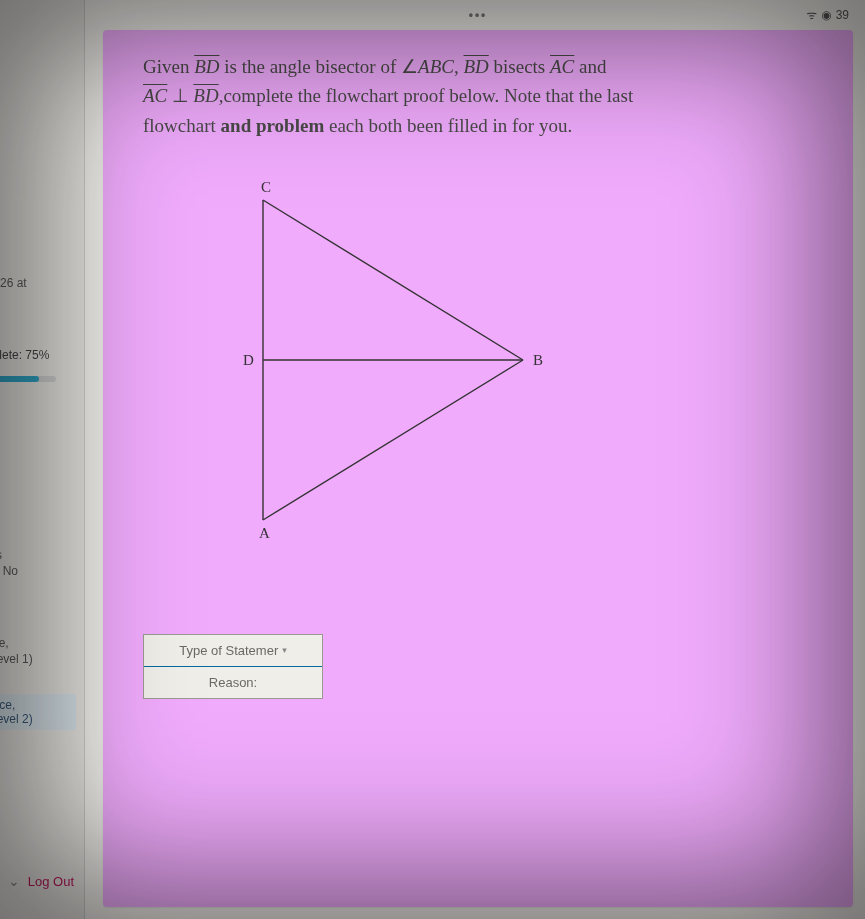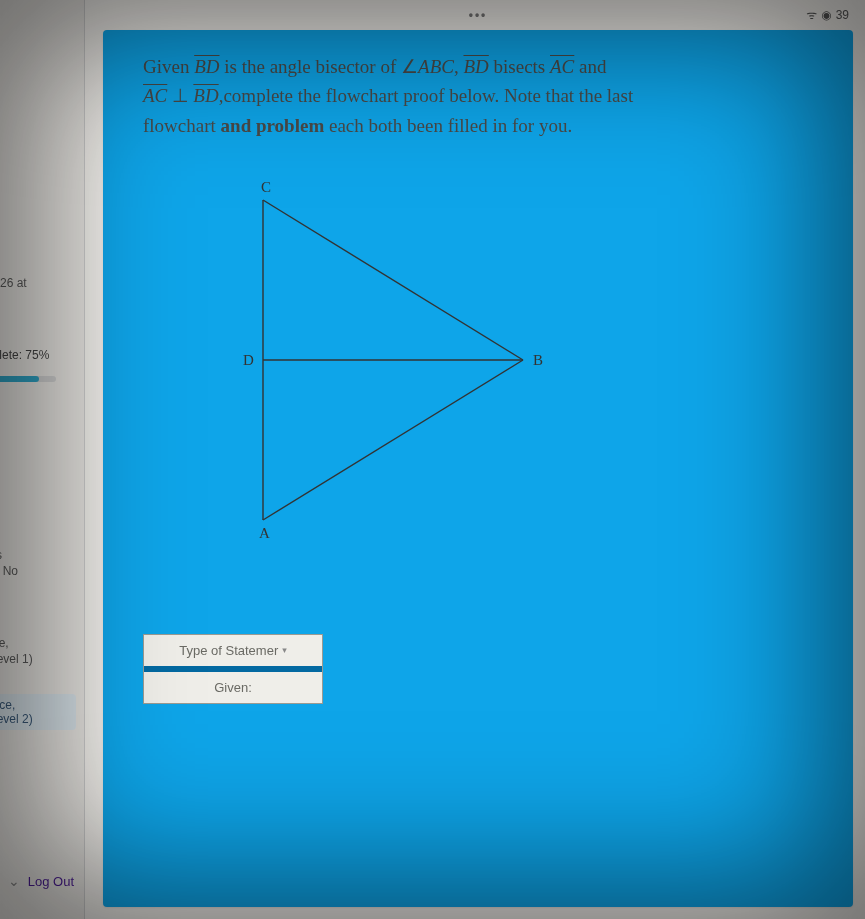--- a/index.html
+++ b/index.html
@@ -17,58 +17,58 @@
     font-size: 12px;
   }
   .sidebar-inner { position: absolute; right: 8px; top: 0; width: 90px; text-align: left; }
   .side-item { margin: 14px 0; white-space: nowrap; overflow: hidden; }
   .progress-label { color: #444; }
   .progress-bar { width: 70px; height: 6px; background: #d0d0d0; border-radius: 3px; margin-top: 4px; overflow: hidden; }
   .progress-fill { height: 100%; background: #2fa3c4; border-radius: 3px; }
   .side-highlight { background: #d9e4ea; border-radius: 4px; padding: 4px 6px; margin-left: -6px; color: #3a5a7a; }
   .logout-row { position: absolute; bottom: 30px; left: 0; width: 100%; display:flex; align-items:center; justify-content:flex-end; padding-right:10px; gap:8px; }
   .chevron { color: #888; font-size: 14px; }
-  .logout { color: #4c1d95; font-size: 13px; }
+  .logout { color: #be185d; font-size: 13px; }
 
   .main {
     flex: 1;
     height: 100%;
     background: #f2f0ec;
     position: relative;
     padding: 0 12px 12px 18px;
     display: flex;
     flex-direction: column;
   }
   .statusbar { height: 30px; display:flex; align-items:center; justify-content:center; position:relative; color:#666; font-family: Arial, sans-serif; font-size:12px; }
   .dots { letter-spacing: 2px; font-weight:bold; color:#777; }
   .status-right { position:absolute; right:4px; top:6px; display:flex; align-items:center; gap:4px; color:#555; font-size:12px; }
 
   .content-card {
     flex: 1;
-    background: #0ea5e9;
+    background: #f0abfc;
     border-radius: 4px;
     padding: 22px 40px 20px 40px;
     box-shadow: 0 1px 2px rgba(0,0,0,0.08);
     color: #3a3a38;
     overflow: hidden;
   }
   .problem-text { font-size: 19px; line-height: 1.55; color: #4a4a48; }
   .problem-text .ov { text-decoration: overline; font-style: italic; }
   .problem-text .it { font-style: italic; }
   .problem-text .bold { font-weight: bold; }
 
   .figure-wrap { display:flex; justify-content:flex-start; margin: 30px 0 10px 60px; }
   svg.triangle { display:block; }
   svg.triangle text { font-family: Georgia, serif; font-size: 15px; fill:#333; }
   svg.triangle line, svg.triangle polyline { stroke:#333; stroke-width:1.4; fill:none; }
 
   .instructions { font-size: 17px; line-height: 1.5; color: #4a4a48; margin-top: 40px; }
 
   .proof-box { margin-top: 18px; width: 180px; border: 1px solid #9a9a92; background: #efeee9; }
-  .proof-top { border-bottom: 6px solid #0369a1; padding: 8px 10px; display:flex; align-items:center; justify-content:center; gap:4px; font-size: 13px; color:#6a6a64; font-family: Arial, sans-serif; cursor:pointer; }
+  .proof-top { border-bottom: 1px solid #0369a1; padding: 8px 10px; display:flex; align-items:center; justify-content:center; gap:4px; font-size: 13px; color:#6a6a64; font-family: Arial, sans-serif; cursor:pointer; }
   .caret { font-size: 9px; color:#888; }
   .proof-bottom { padding: 8px 10px; text-align:center; font-size: 13px; color:#6a6a64; font-family: Arial, sans-serif; }
 
   .vignette { pointer-events:none; position:fixed; inset:0; box-shadow: inset 0 0 140px 40px rgba(0,0,0,0.55); }
 </style>
 </head>
 <body>
 
 <div class="sidebar">
   <div class="sidebar-inner">
@@ -134,19 +134,19 @@
 
     <div class="instructions">
       <br>
     </div>
 
     <div class="proof-box">
       <div class="proof-top">
         <span>Type of Statemer</span>
         <span class="caret">▾</span>
       </div>
-      <div class="proof-bottom">Given:</div>
+      <div class="proof-bottom">Reason:</div>
     </div>
 
   </div>
 </div>
 
 <div class="vignette"></div>
 
 </body></html>

